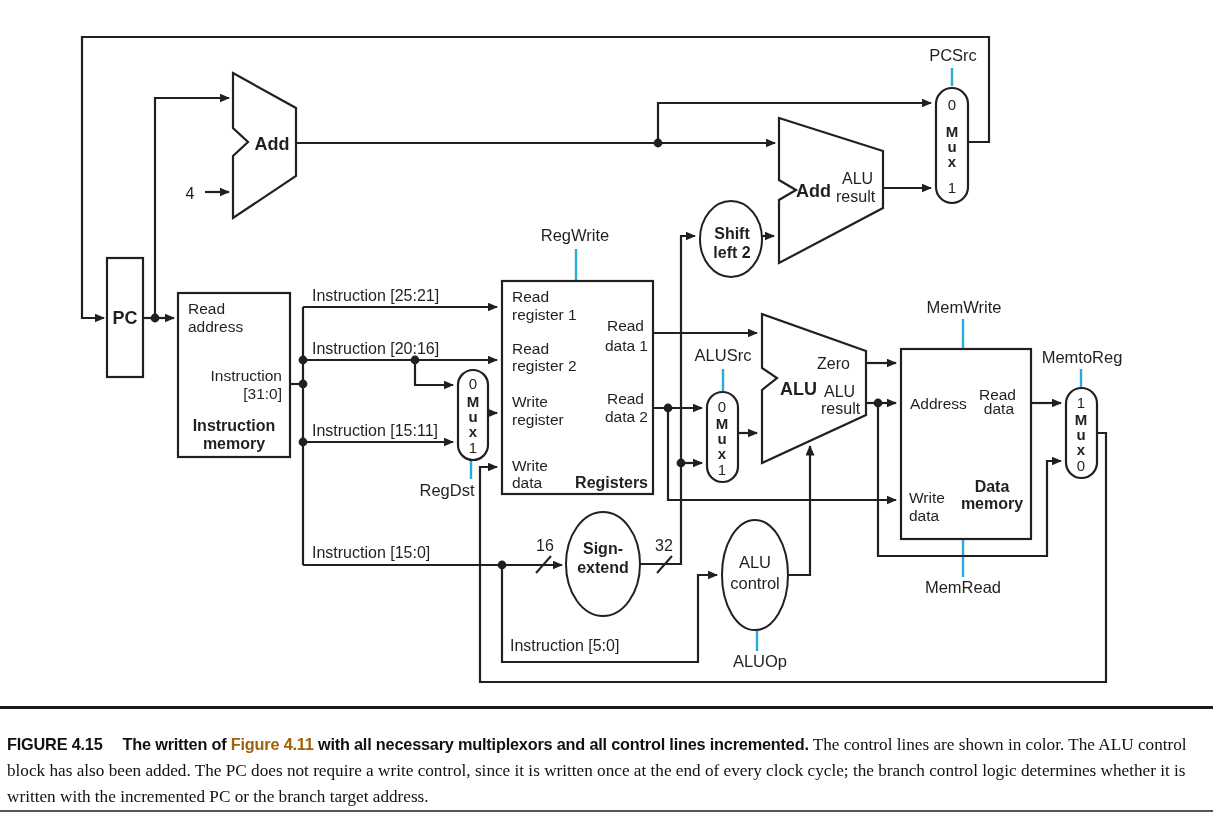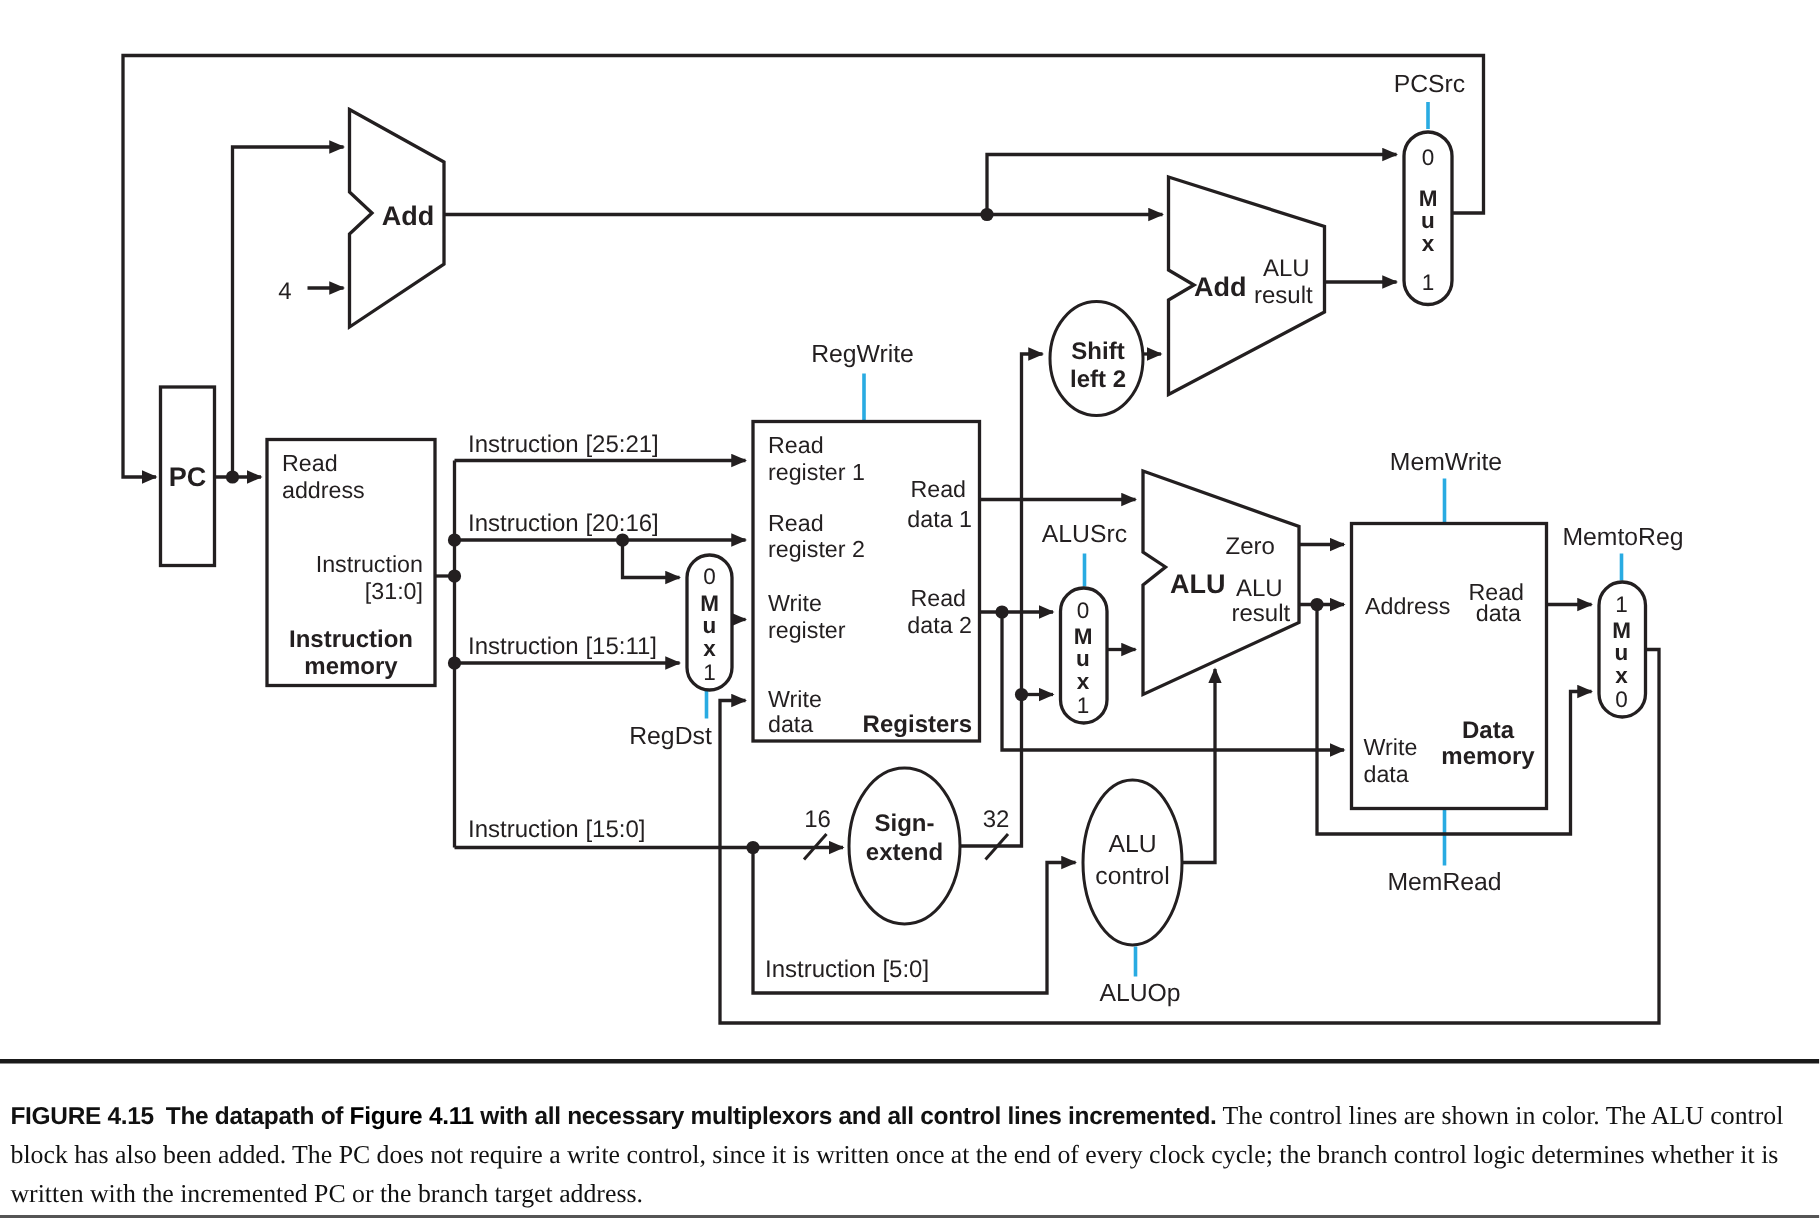--- a/index.html
+++ b/index.html
@@ -16,21 +16,21 @@
   .ctl{font-size:16.5px;}
   .shape{fill:#ffffff;stroke:#231f20;stroke-width:2.2;}
   .wire{fill:none;stroke:#231f20;stroke-width:2.2;}
   .thin{fill:none;stroke:#231f20;stroke-width:2;}
   .dot{fill:#231f20;stroke:none;}
   #rule-top{position:absolute;left:0;top:706px;width:1213px;height:3px;background:#1a1a1a;}
   #rule-bottom{position:absolute;left:0;top:810px;width:1213px;height:2px;background:#555;}
   #caption{position:absolute;left:7px;top:714px;width:1200px;
            font-family:"Liberation Serif",serif;font-size:17.2px;line-height:26px;color:#111;}
   .cap-bold{font-family:"Liberation Sans",sans-serif;font-weight:bold;font-size:16.3px;letter-spacing:-0.2px;}
-  .fig-label{margin-right:8px;}
+  .fig-label{margin-right:20px;}
   .fig-link{text-decoration:none;cursor:pointer;}
 </style>
 </head>
 <body>
 
 <div id="page">
 
 <svg id="diagram" width="1213" height="706" viewBox="0 0 1213 706">
   <defs>
     <marker id="arr" markerUnits="userSpaceOnUse" markerWidth="11" markerHeight="10" refX="9.5" refY="4.5" orient="auto">
@@ -207,20 +207,20 @@
     <text class="ctl" fill="#29abe2" x="1082" y="363" text-anchor="middle">MemtoReg</text>
     <text class="ctl" fill="#29abe2" x="963" y="593" text-anchor="middle">MemRead</text>
     <text class="ctl" fill="#29abe2" x="760" y="667" text-anchor="middle">ALUOp</text>
     <text class="ctl" fill="#29abe2" x="755" y="568" text-anchor="middle">ALU</text>
     <text class="ctl" fill="#29abe2" x="755" y="589" text-anchor="middle">control</text>
   </g>
 </svg>
 
 <div id="rule-top"></div>
 
-<p id="caption"><span class="cap-bold fig-label">FIGURE 4.15</span><span class="cap-bold">The datapath of</span>
-  <a class="cap-bold fig-link" style="color: #000000;">Figure 4.11</a>
+<p id="caption"><span class="cap-bold fig-label">FIGURE 4.15</span><span class="cap-bold">The written of</span>
+  <a class="cap-bold fig-link" style="color: #a16207;">Figure 4.11</a>
   <span class="cap-bold">with all necessary multiplexors and all control lines incremented.</span>
   <span>The control lines are shown in color. The ALU control block has also been added. The PC does not require a write control, since it is written once at the end of every clock cycle; the branch control logic determines whether it is written with the incremented PC or the branch target address.</span></p>
 
 <div id="rule-bottom"></div>
 
 </div>
 
 </body></html>

